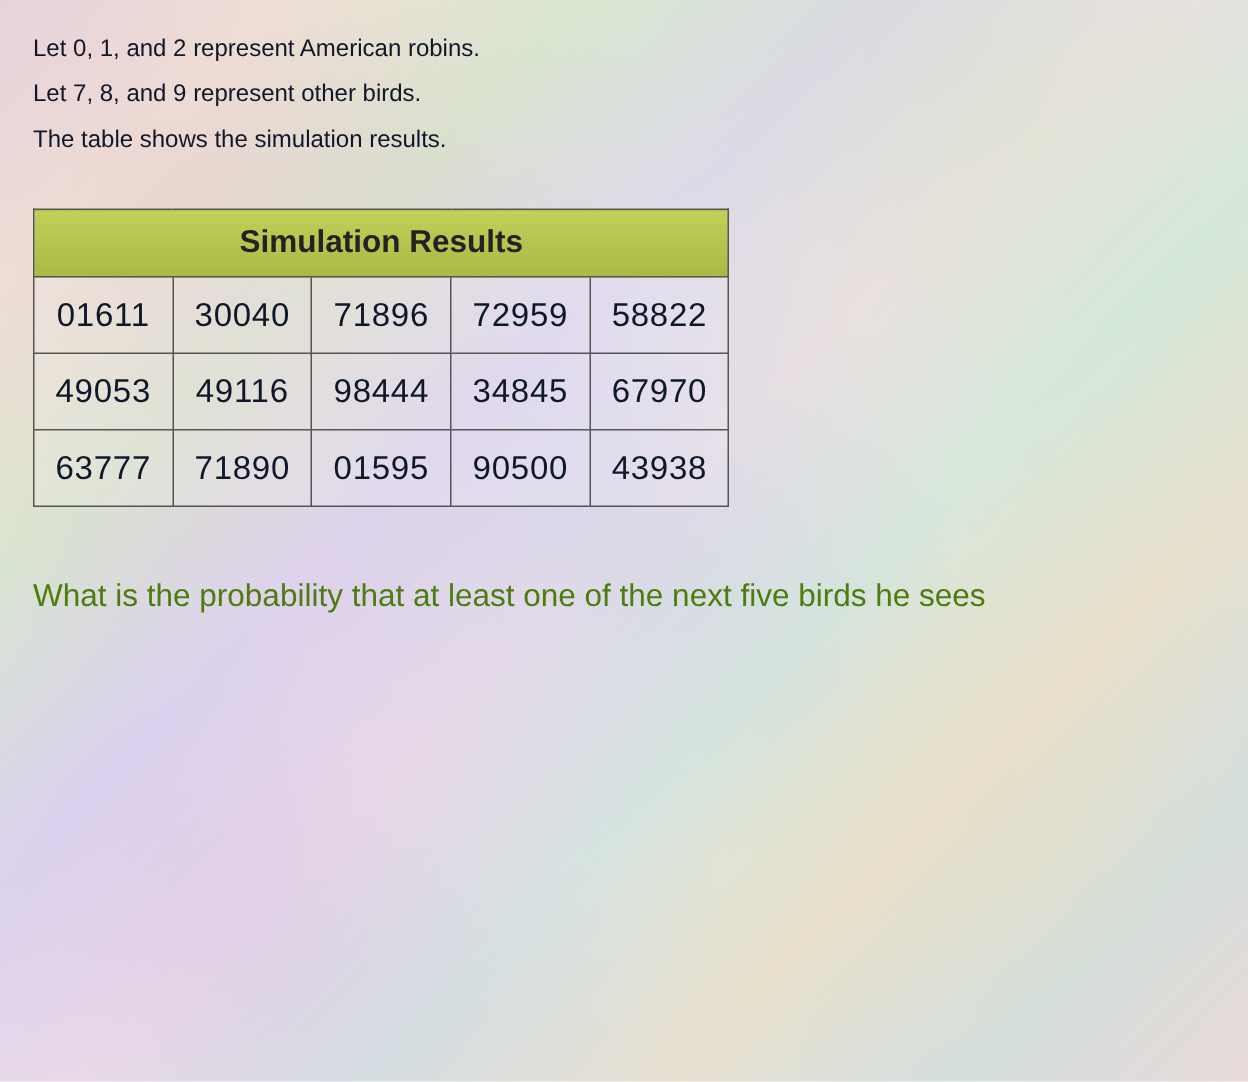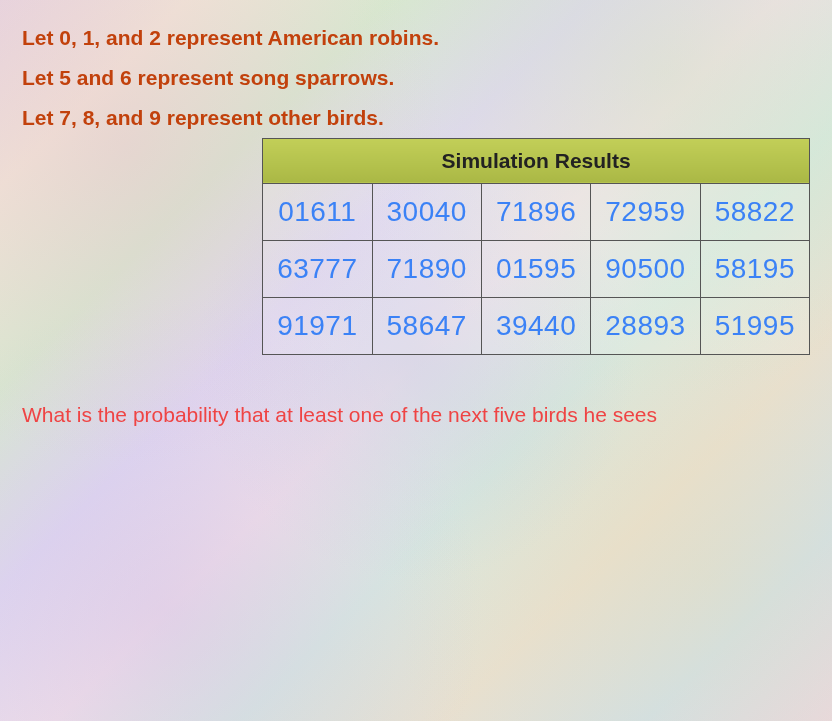--- a/index.html
+++ b/index.html
@@ -30,96 +30,97 @@
                   radial-gradient(circle at 20% 85%, rgba(200,180,230,0.35), transparent 35%),
                   radial-gradient(circle at 85% 80%, rgba(230,220,180,0.35), transparent 35%);
       pointer-events: none;
       z-index: 0;
     }
     .content {
       position: relative;
       z-index: 1;
     }
     .intro-line {
-      font-size: 21px;
+      font-size: 16px;
       line-height: 1.9;
-      color: #c2410c;
-      font-weight: 700;
+      color: #0f172a;
+      font-weight: 400;
     }
     .table-wrap {
       display: flex;
-      justify-content: flex-end;
+      justify-content: flex-start;
+      margin-top: 30px;
       margin-bottom: 38px;
     }
     table {
       border-collapse: collapse;
       background: rgba(255,255,255,0.15);
     }
     th.header-cell {
       background: #b8c64e;
       background: linear-gradient(#c2cf58, #aab845);
       border: 1px solid #555;
       font-weight: bold;
       font-size: 21px;
       color: #222;
       text-align: center;
       padding: 10px 0;
     }
     td {
       border: 1px solid #555;
-      font-size: 28px;
-      color: #3b82f6;
+      font-size: 22px;
+      color: #0f172a;
       padding: 12px 14px;
       text-align: center;
       font-weight: 400;
       letter-spacing: 0.5px;
     }
     .question {
       font-size: 21px;
       line-height: 2.1;
-      color: #ef4444;
+      color: #4d7c0f;
     }
   </style>
 </head>
 <body>
 
 <div class="content">
 
   <div class="intro-line">Let 0, 1, and 2 represent American robins.</div>
-  <div class="intro-line">Let 5 and 6 represent song sparrows.</div>
   <div class="intro-line">Let 7, 8, and 9 represent other birds.</div>
+  <div class="intro-line">The table shows the simulation results.</div>
 
   <div class="table-wrap">
     <table>
       <thead>
         <tr>
           <th class="header-cell" colspan="5">Simulation Results</th>
         </tr>
       </thead>
       <tbody>
         <tr>
           <td>01611</td>
           <td>30040</td>
           <td>71896</td>
           <td>72959</td>
           <td>58822</td>
         </tr>
         <tr>
+          <td>49053</td>
+          <td>49116</td>
+          <td>98444</td>
+          <td>34845</td>
+          <td>67970</td>
+        </tr>
+        <tr>
           <td>63777</td>
           <td>71890</td>
           <td>01595</td>
           <td>90500</td>
-          <td>58195</td>
-        </tr>
-        <tr>
-          <td>91971</td>
-          <td>58647</td>
-          <td>39440</td>
-          <td>28893</td>
-          <td>51995</td>
+          <td>43938</td>
         </tr>
       </tbody>
     </table>
   </div>
 
   <div class="question">
     <span>What is the probability that at least one of the next five birds he sees</span><br>
   </div>
 
 </div>

